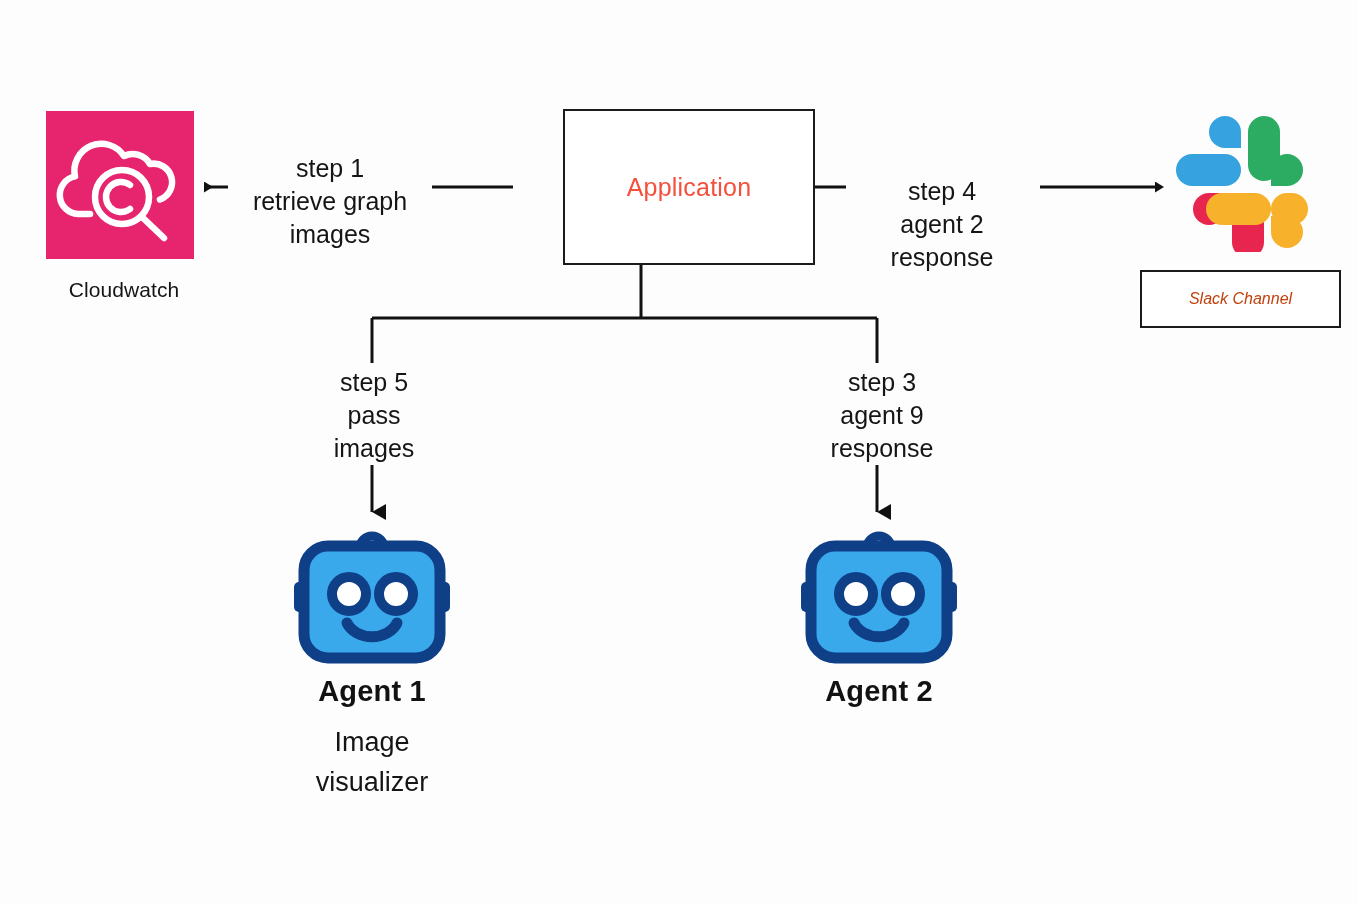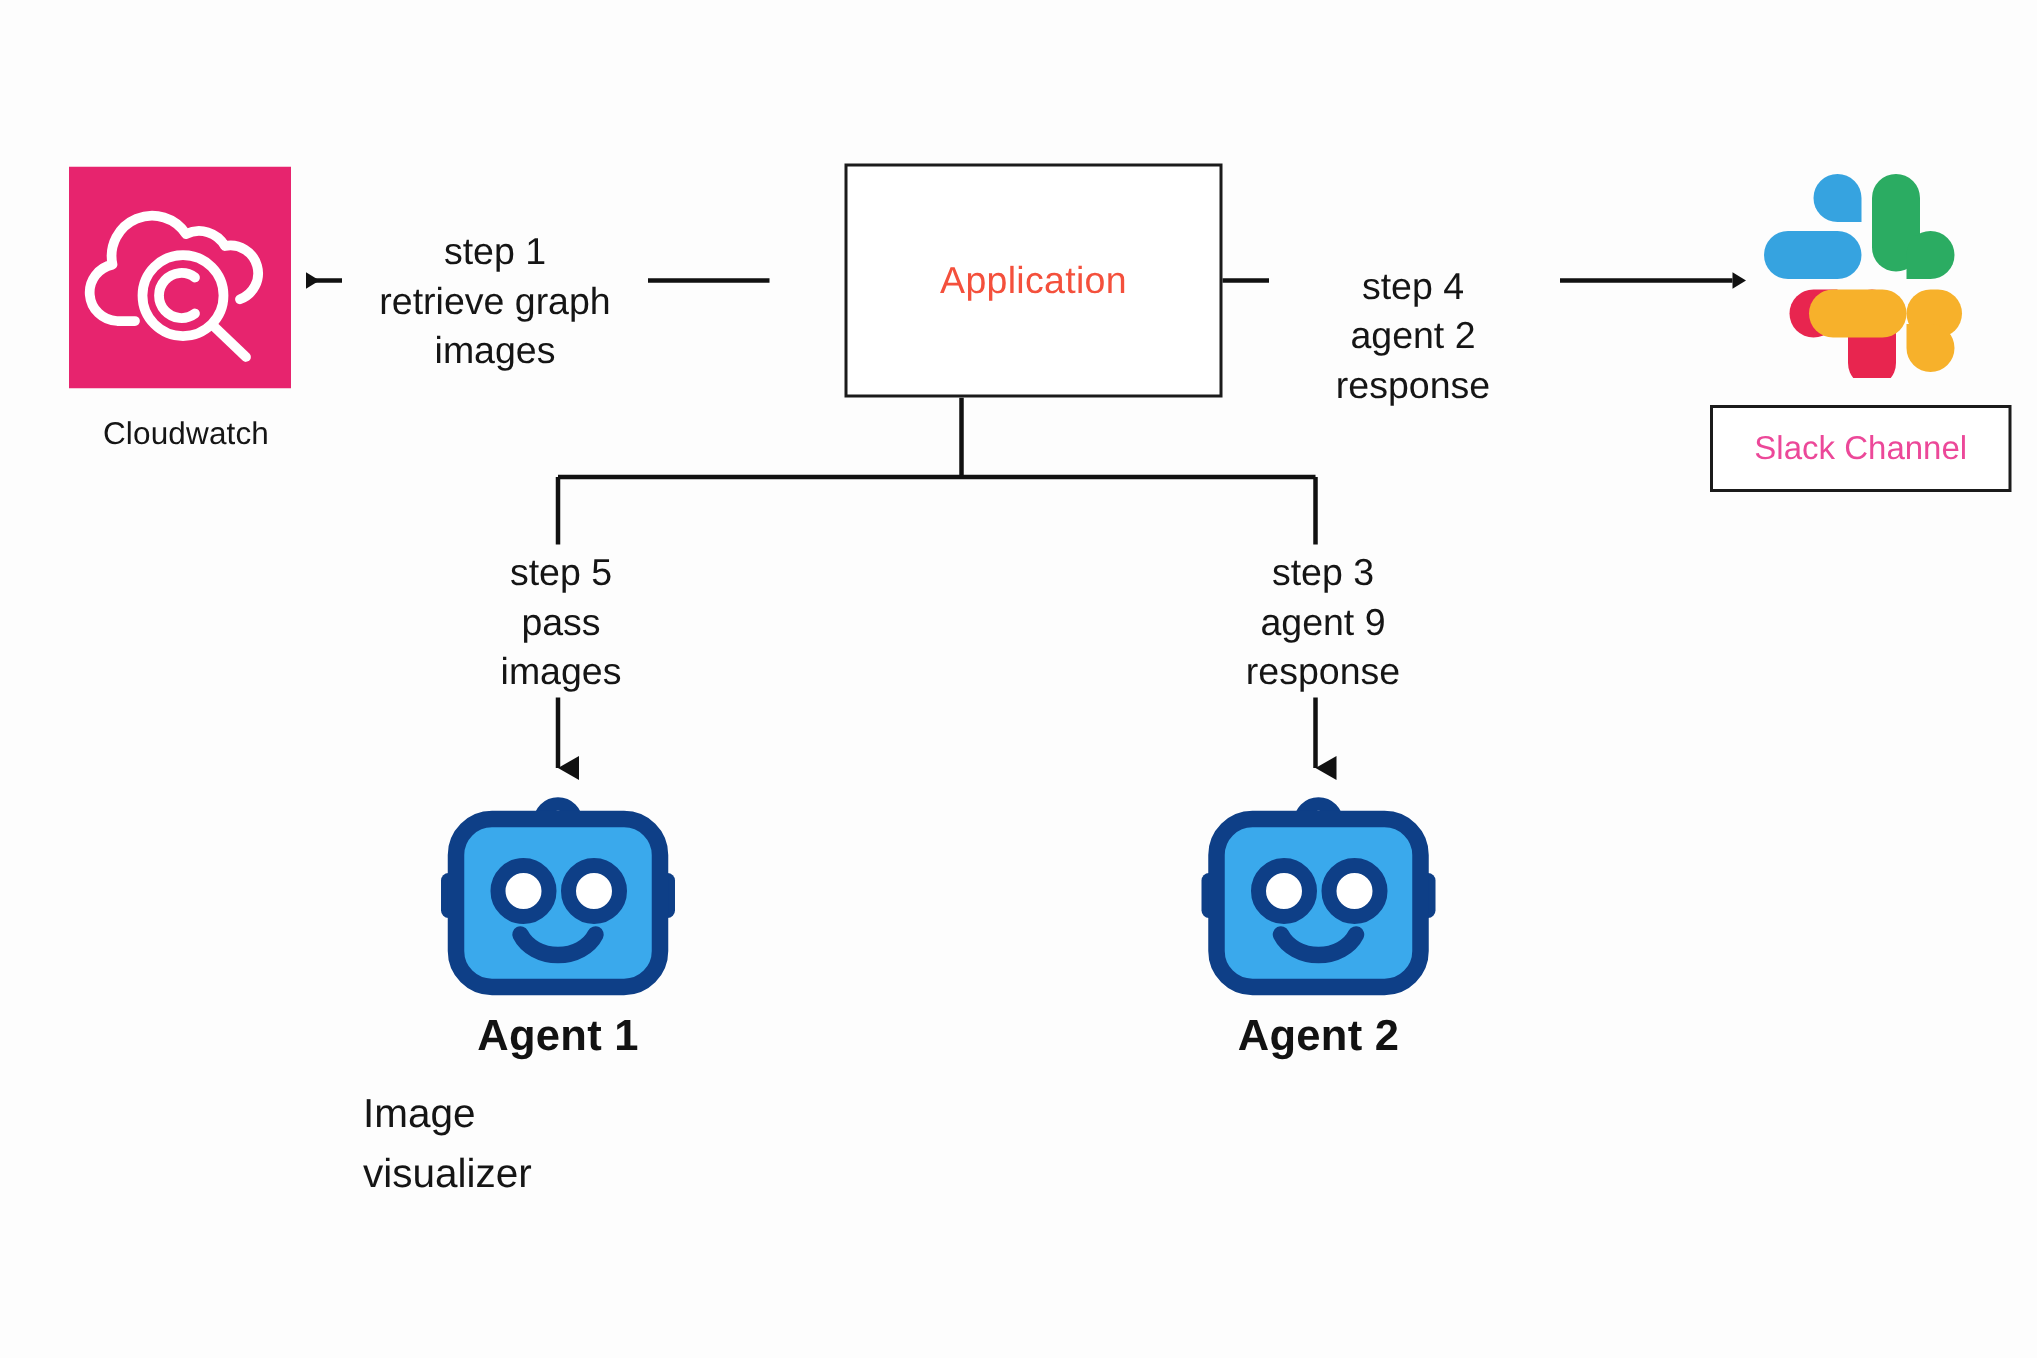--- a/index.html
+++ b/index.html
@@ -58,22 +58,23 @@
     left: 1140px; top: 270px;
     width: 201px; height: 58px;
     border: 2.5px solid #1b1b1b;
     background: #ffffff;
     box-sizing: border-box;
     display: flex;
     align-items: center;
     justify-content: center;
   }
   #slack-channel-label {
-    font-size: 22px;
-    color: #ec4899;
+    font-size: 16px;
+    color: #c2410c;
+    font-style: italic;
   }
 
   
   #connectors {
     left: 0; top: 0;
     width: 1358px; height: 905px;
     pointer-events: none;
   }
 
   
@@ -96,21 +97,21 @@
   #agent2-icon { left: 799px; top: 508px; }
 
   .agent-title {
     text-align: center;
     font-size: 29px;
     font-weight: bold;
     color: #121212;
     letter-spacing: 0.2px;
   }
   .agent-sub {
-    text-align: left;
+    text-align: center;
     font-size: 27px;
     line-height: 40px;
     color: #151515;
     white-space: pre-line;
   }
   #agent1-title { left: 252px; top: 675px; width: 240px; }
   #agent1-sub   { left: 242px; top: 722px; width: 260px; }
   #agent2-title { left: 759px; top: 675px; width: 240px; }
   #agent2-sub   { left: 739px; top: 722px; width: 280px; }
 </style>

